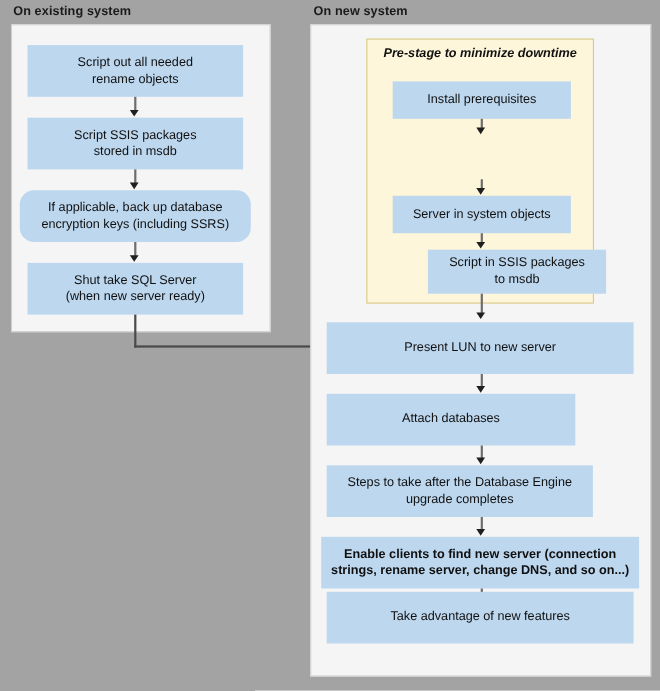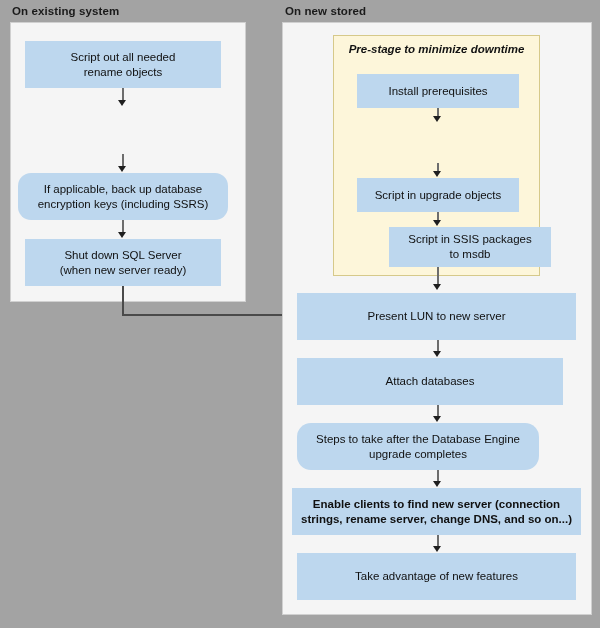--- a/index.html
+++ b/index.html
@@ -115,82 +115,84 @@
   <div class="panel-title" style="left:12px; top:5px;">On existing system</div>
 
   <div class="panel" style="left:10px; top:22px; width:236px; height:280px;"></div>
 
   <div class="node" style="left:25px; top:41px; width:196px; height:47px;">Script out all needed
 rename objects</div>
 
   <div class="arrow-v" style="left:122px; top:88px; height:14px;"></div>
   <div class="arrow-head-down" style="left:118.3px; top:100px;"></div>
 
+  <div class="node" style="left:25px; top:107px; width:196px; height:47px;">Script SSIS packages
+stored in msdb</div>
 
   <div class="arrow-v" style="left:122px; top:154px; height:14px;"></div>
   <div class="arrow-head-down" style="left:118.3px; top:166px;"></div>
 
   <div class="node" style="left:18px; top:173px; width:210px; height:47px;border-radius:13px;">If applicable, back up database
 encryption keys (including SSRS)</div>
 
   <div class="arrow-v" style="left:122px; top:220px; height:14px;"></div>
   <div class="arrow-head-down" style="left:118.3px; top:232px;"></div>
 
-  <div class="node" style="left:25px; top:239px; width:196px; height:47px;">Shut down SQL Server
+  <div class="node" style="left:25px; top:239px; width:196px; height:47px;">Shut take SQL Server
 (when new server ready)</div>
 
   <div class="elbow-v" style="left:122px; top:286px; height:30px;"></div>
   <div class="elbow-h" style="left:122px; top:314.4px; width:163px;"></div>
   <div class="arrow-head-right" style="left:285px; top:310.7px;"></div>
 
-  <div class="panel-title" style="left:285px; top:5px;">On new stored</div>
+  <div class="panel-title" style="left:285px; top:5px;">On new system</div>
 
   <div class="panel" style="left:282px; top:22px; width:310px; height:593px;"></div>
 
   <div class="group-yellow" style="left:333px; top:35px; width:207px; height:241px;">
     <div class="group-yellow-title">Pre-stage to minimize downtime</div>
   </div>
 
   <div class="node" style="left:357px; top:74px; width:162px; height:34px;">Install prerequisites</div>
 
   <div class="arrow-v" style="left:437px; top:108px; height:10px;"></div>
   <div class="arrow-head-down" style="left:433.3px; top:116px;"></div>
 
 
   <div class="arrow-v" style="left:437px; top:163px; height:10px;"></div>
   <div class="arrow-head-down" style="left:433.3px; top:171px;"></div>
 
-  <div class="node" style="left:357px; top:178px; width:162px; height:34px;">Script in upgrade objects</div>
+  <div class="node" style="left:357px; top:178px; width:162px; height:34px;">Server in system objects</div>
 
   <div class="arrow-v" style="left:437px; top:212px; height:10px;"></div>
   <div class="arrow-head-down" style="left:433.3px; top:220px;"></div>
 
   <div class="node" style="left:357px; top:227px; width:162px; height:40px;margin-left:32px;">Script in SSIS packages
 to msdb</div>
 
   <div class="arrow-v" style="left:437px; top:267px; height:18px;"></div>
   <div class="arrow-head-down" style="left:433.3px; top:284px;"></div>
 
   <div class="node" style="left:297px; top:293px; width:279px; height:47px;">Present LUN to new server</div>
 
   <div class="arrow-v" style="left:437px; top:340px; height:13px;"></div>
   <div class="arrow-head-down" style="left:433.3px; top:351px;"></div>
 
-  <div class="node" style="left:297px; top:358px; width:266px; height:47px;">Attach databases</div>
+  <div class="node" style="left:297px; top:358px; width:226px; height:47px;">Attach databases</div>
 
   <div class="arrow-v" style="left:437px; top:405px; height:13px;"></div>
   <div class="arrow-head-down" style="left:433.3px; top:416px;"></div>
 
-  <div class="node" style="left:297px; top:423px; width:242px; height:47px;border-radius:14px;">Steps to take after the Database Engine
+  <div class="node" style="left:297px; top:423px; width:242px; height:47px;">Steps to take after the Database Engine
 upgrade completes</div>
 
   <div class="arrow-v" style="left:437px; top:470px; height:13px;"></div>
   <div class="arrow-head-down" style="left:433.3px; top:481px;"></div>
 
   <div class="node" style="left:292px; top:488px; width:289px; height:47px;font-weight:bold;">Enable clients to find new server (connection
 strings, rename server, change DNS, and so on...)</div>
 
   <div class="arrow-v" style="left:437px; top:535px; height:13px;"></div>
   <div class="arrow-head-down" style="left:433.3px; top:546px;"></div>
 
-  <div class="node" style="left:297px; top:553px; width:279px; height:47px;">Take advantage of new features</div>
+  <div class="node" style="left:297px; top:538px; width:279px; height:47px;">Take advantage of new features</div>
 
 </div>
 
 </body></html>

